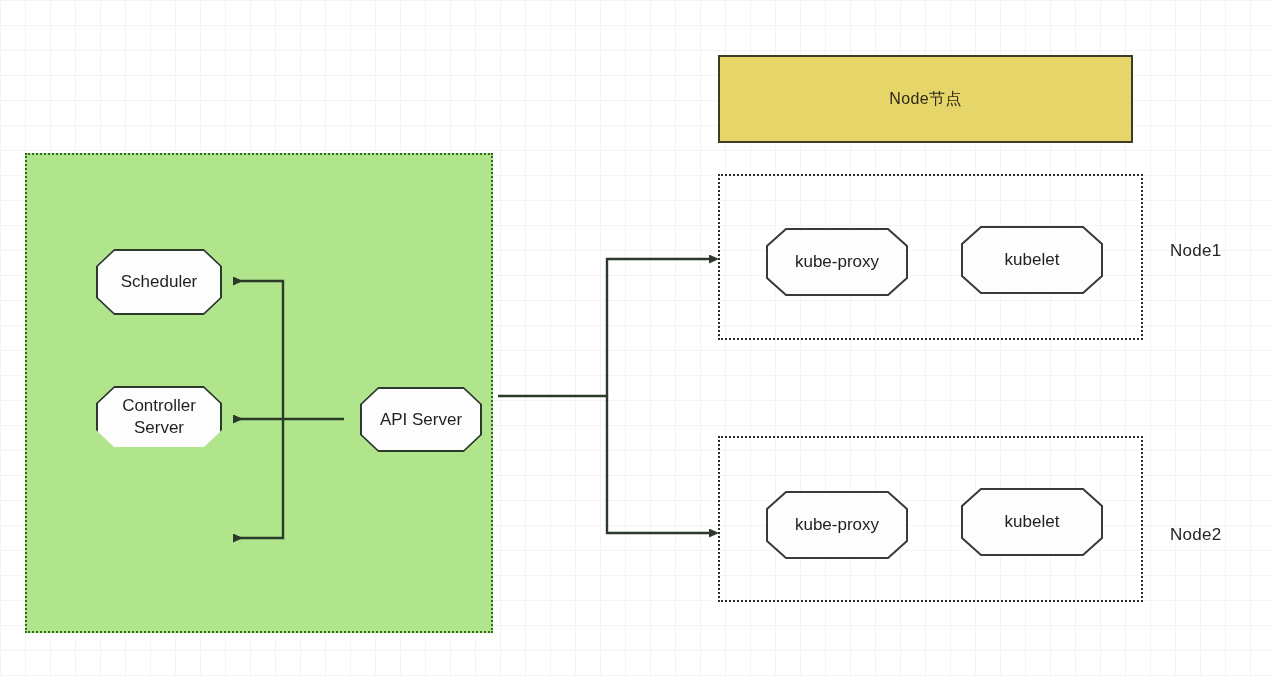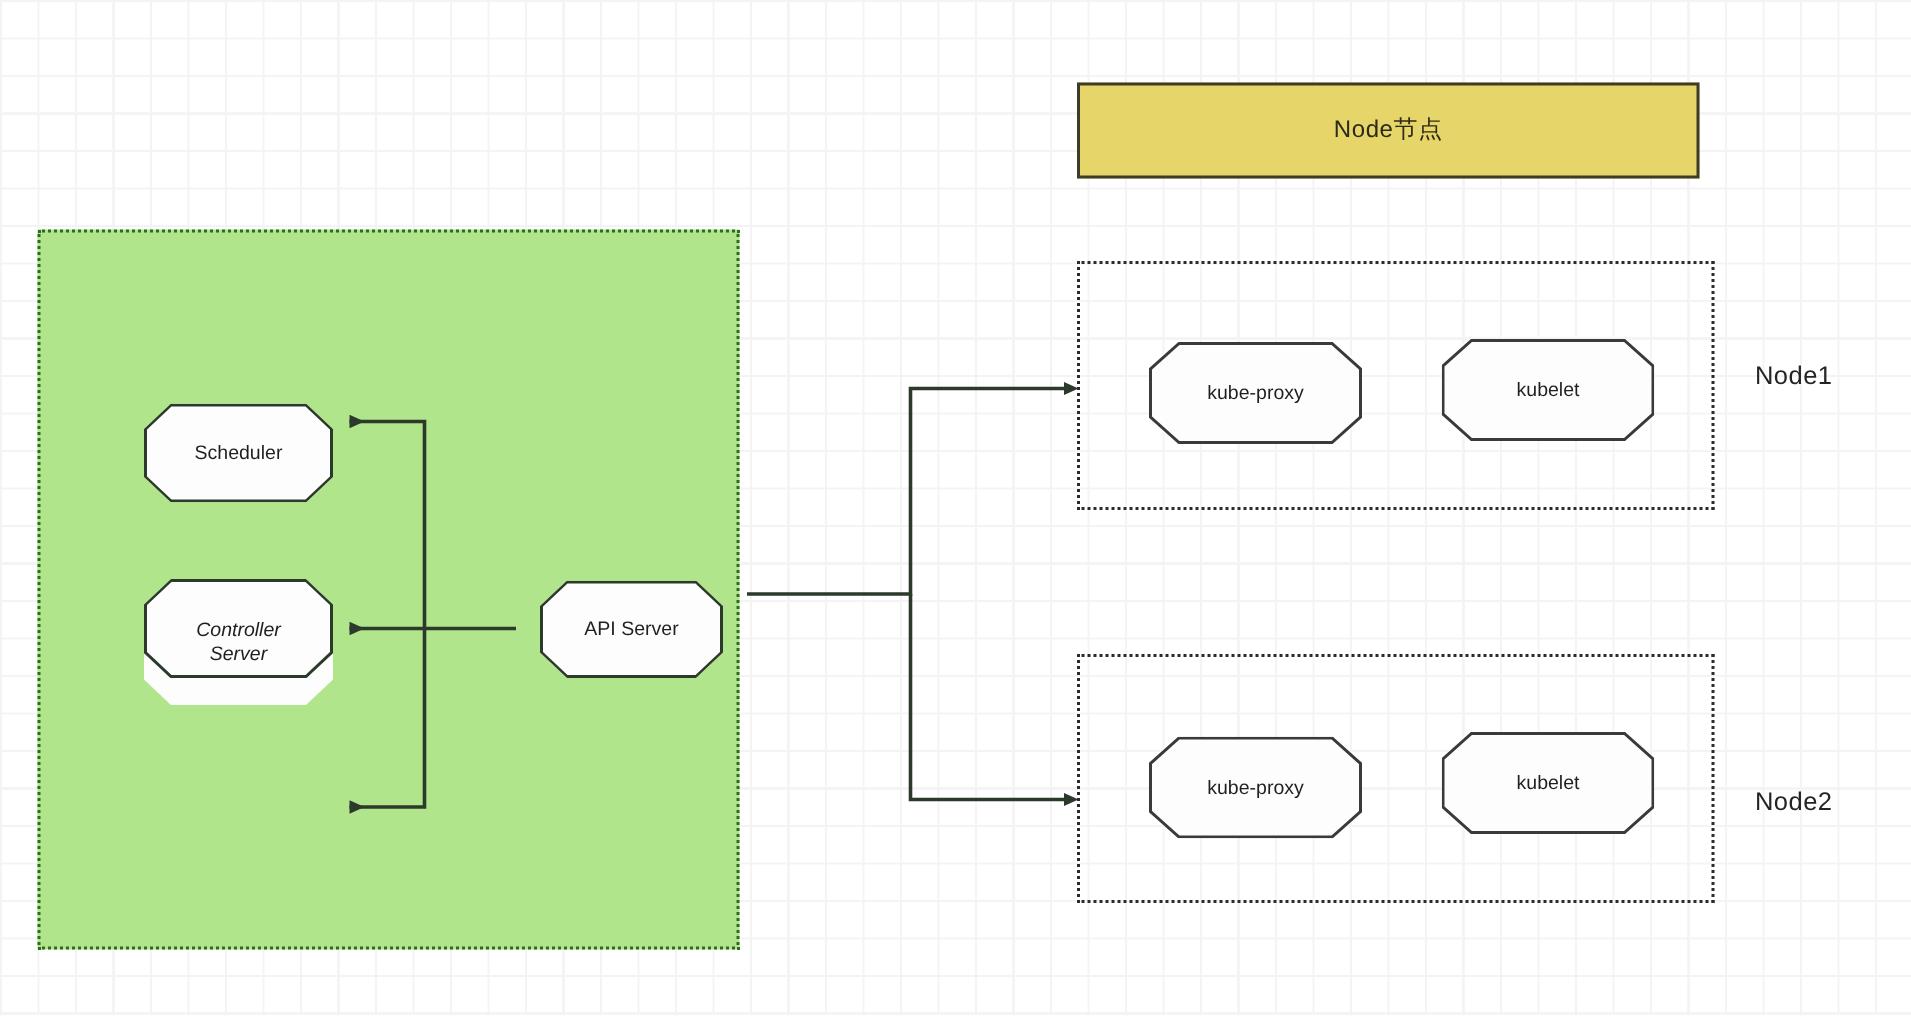--- a/index.html
+++ b/index.html
@@ -34,21 +34,21 @@
     display: flex;
     align-items: center;
     justify-content: center;
     text-align: center;
     color: #2e2a18;
     font-size: 16px;
     line-height: 1.45;
     letter-spacing: .4px;
   }
   #banner-master { left: 24px;  top: 55px; width: 472px; height: 78px; }
-  #banner-node   { left: 718px; top: 55px; width: 415px; height: 64px; }
+  #banner-node   { left: 718px; top: 55px; width: 415px; height: 88px; }
 
   
   #control-plane {
     position: absolute;
     left: 25px;
     top: 153px;
     width: 468px;
     height: 480px;
     box-sizing: border-box;
     background: #b0e58c;
@@ -78,37 +78,37 @@
   
   .octagon {
     position: absolute;
     box-sizing: border-box;
     background: #fdfdfd;
     display: flex;
     align-items: center;
     justify-content: center;
     text-align: center;
     color: #1f1f1f;
-    font-size: 13px;
+    font-size: 17px;
     line-height: 1.25;
     clip-path: polygon(
       18px 0, calc(100% - 18px) 0,
       100% 17px, 100% calc(100% - 17px),
       calc(100% - 18px) 100%, 18px 100%,
       0 calc(100% - 17px), 0 17px);
   }
   .octagon .oct-border {
     position: absolute;
     inset: 0;
     pointer-events: none;
   }
   .octagon .oct-label { position: relative; z-index: 2; padding: 0 6px; }
 
-  #comp-scheduler  { left: 96px;  top: 249px; width: 126px; height: 66px; margin-top: 20px; }
-  #comp-controller { left: 96px;  top: 386px; width: 126px; height: 84px; font-style: italic; }
+  #comp-scheduler  { left: 96px;  top: 249px; width: 126px; height: 66px; }
+  #comp-controller { left: 96px;  top: 386px; width: 126px; height: 61px; }
   #comp-etcd       { left: 82px;  top: 505px; width: 140px; height: 66px; font-size: 14px; }
   #comp-apiserver  { left: 344px; top: 387px; width: 122px; height: 65px; margin-left: 16px; }
 
   #n1-kube-proxy { left: 766px; top: 228px; width: 142px; height: 68px; }
   #n1-kubelet    { left: 961px; top: 226px; width: 142px; height: 68px; }
   #n2-kube-proxy { left: 766px; top: 491px; width: 142px; height: 68px; }
   #n2-kubelet    { left: 961px; top: 488px; width: 142px; height: 68px; }
 
   
   .wires {

